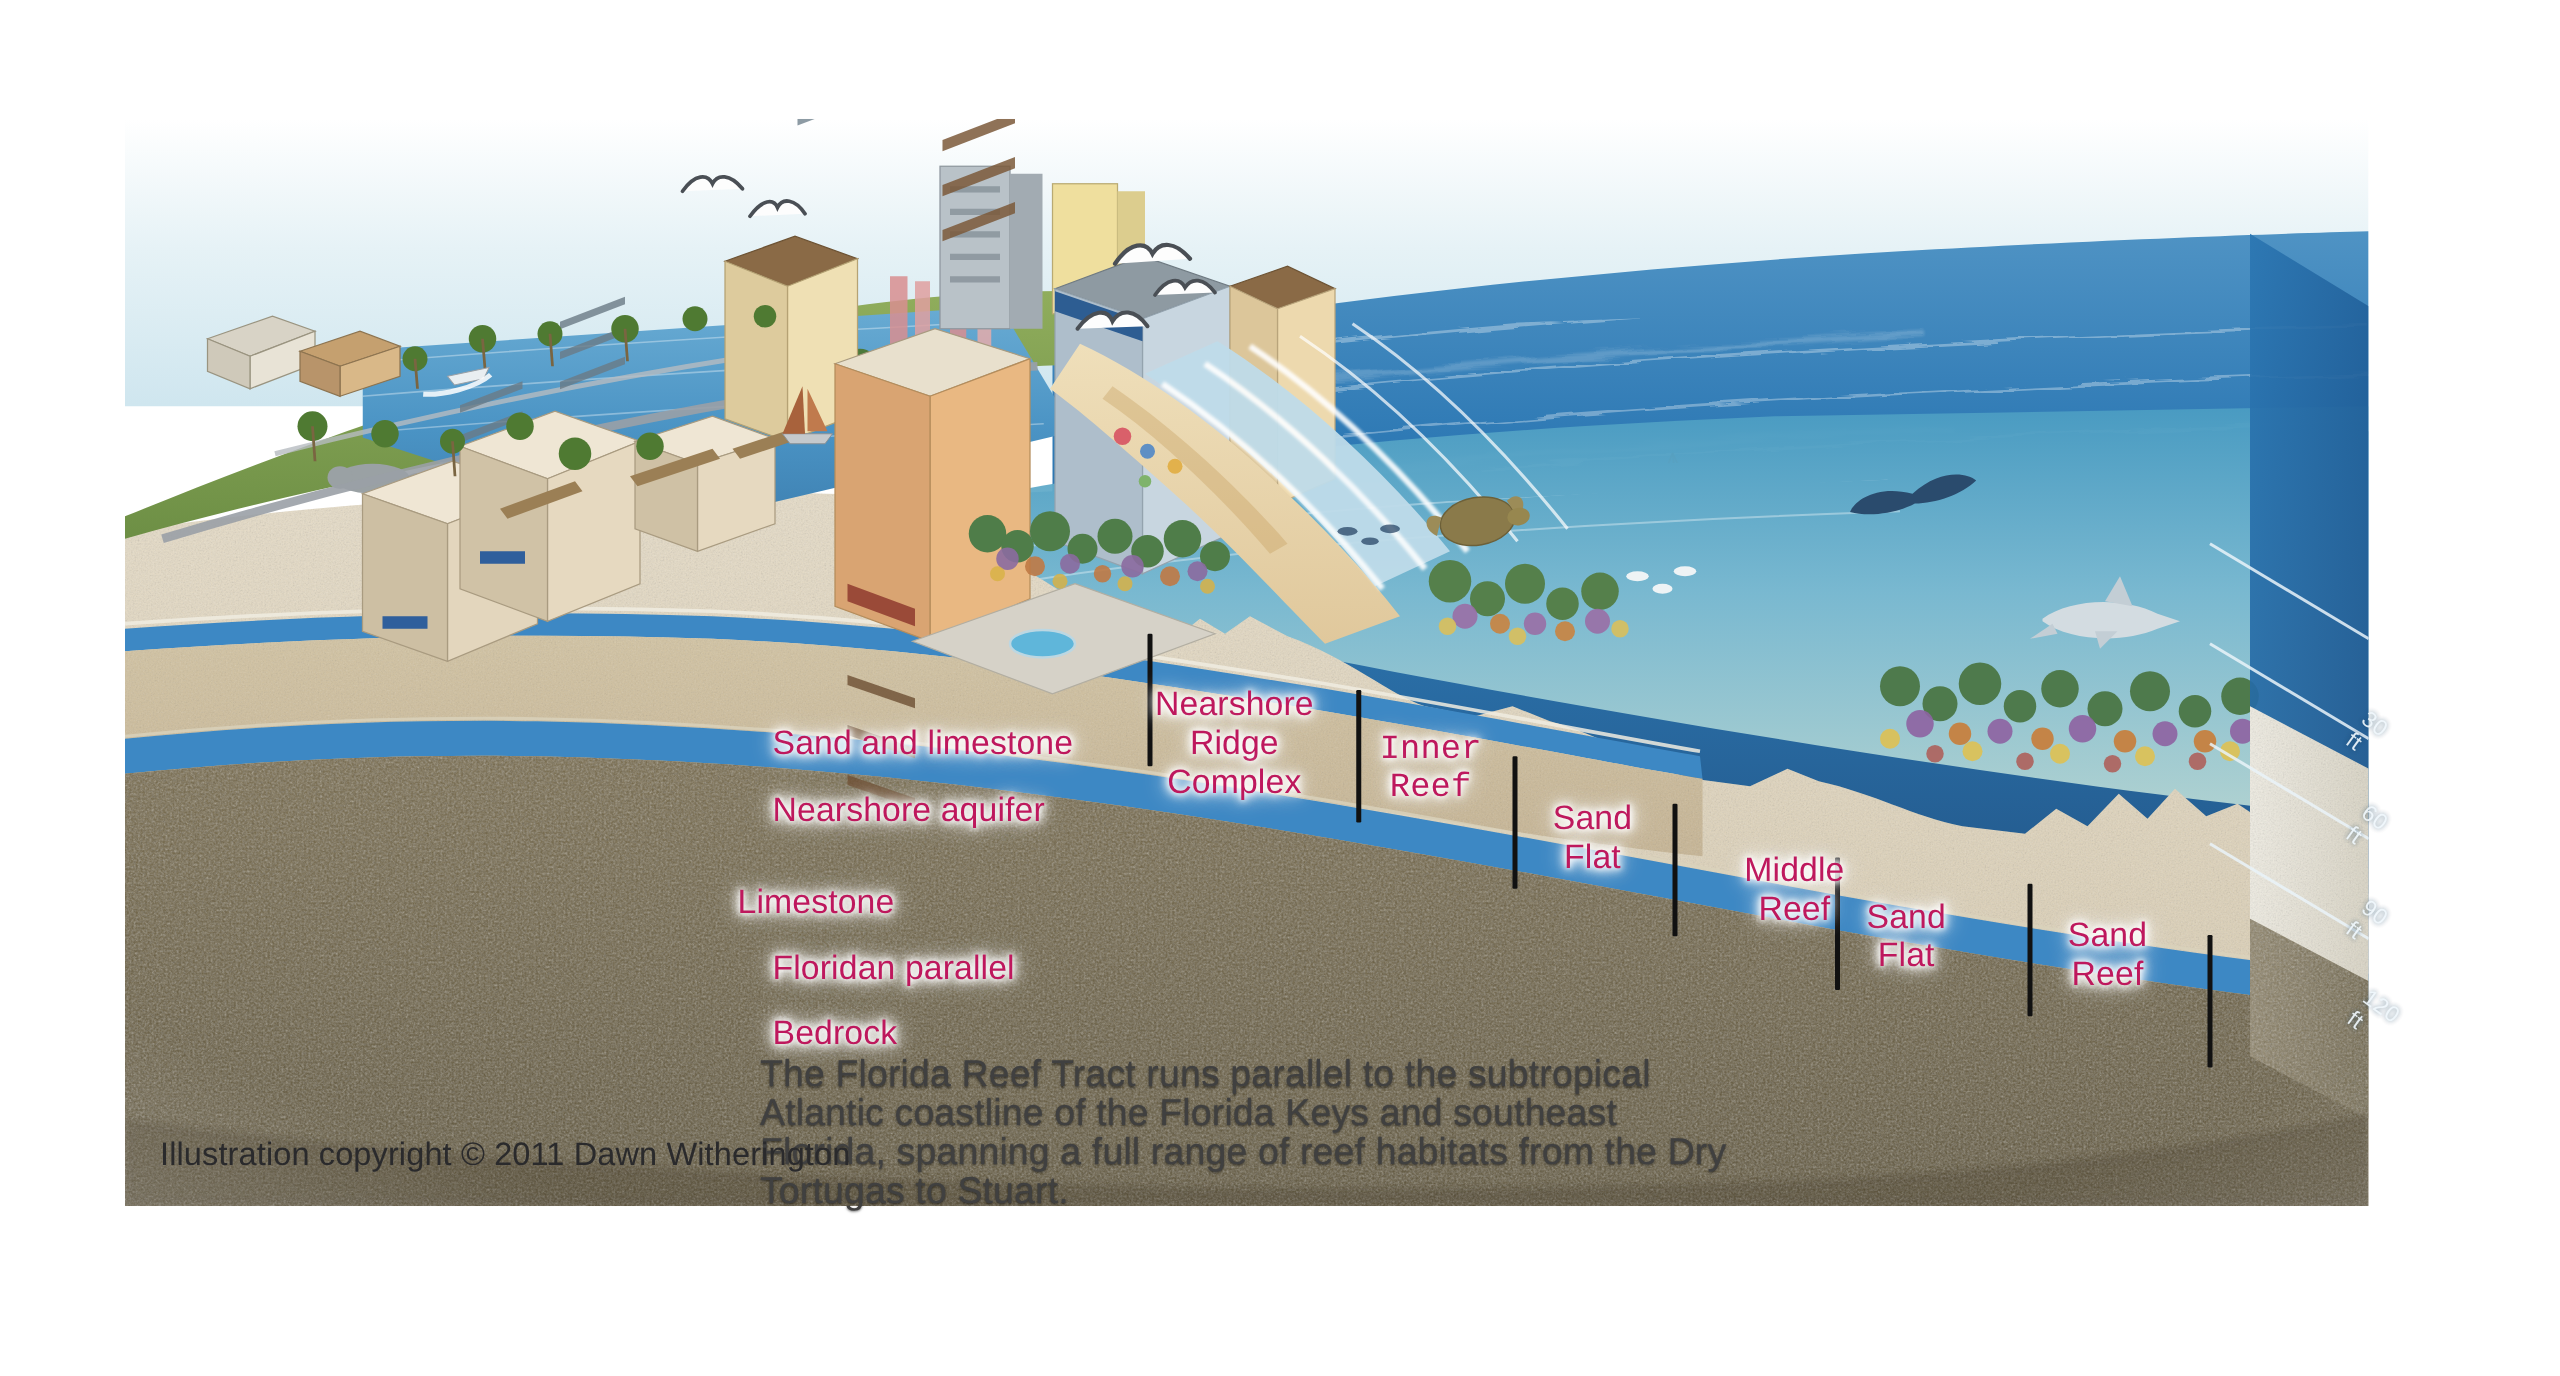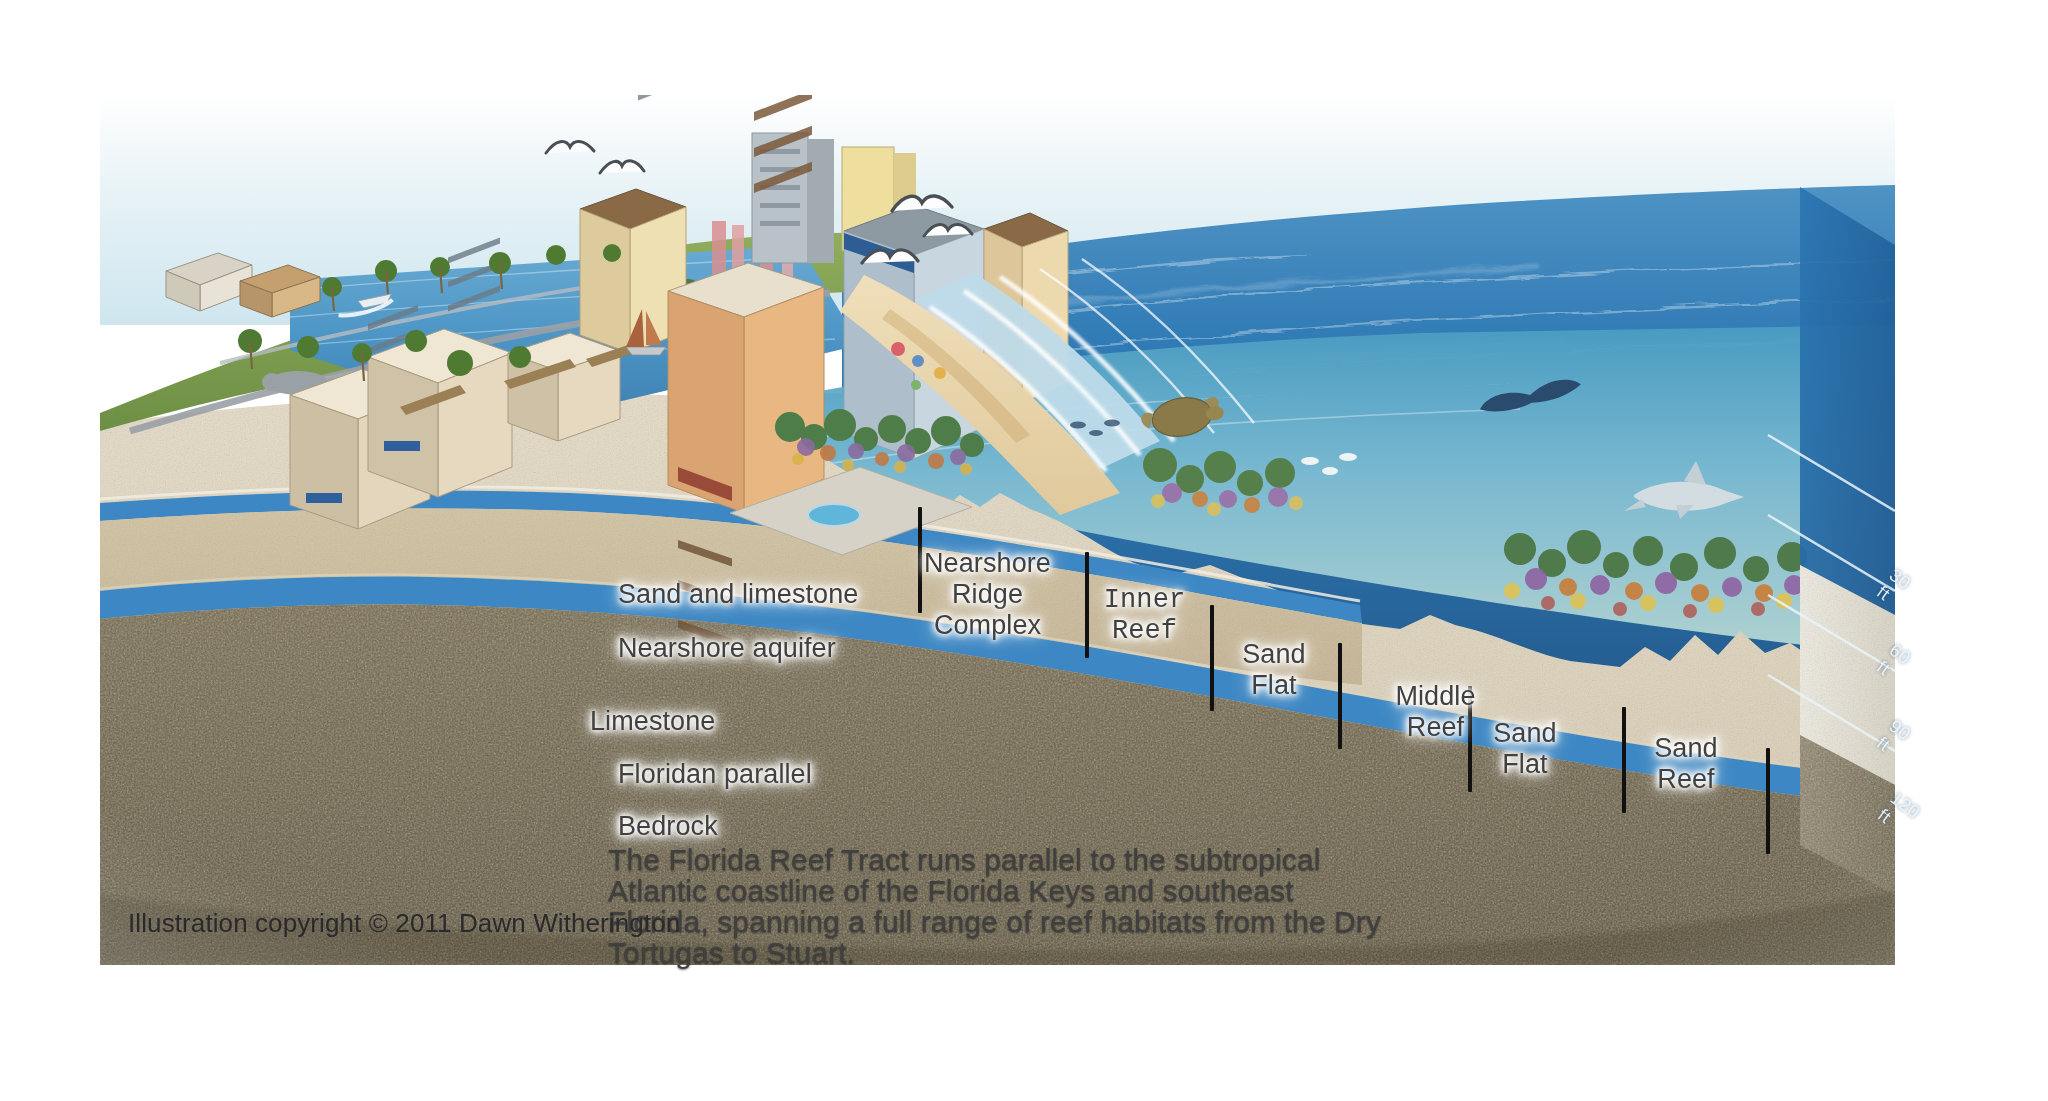--- a/index.html
+++ b/index.html
@@ -11,21 +11,21 @@
   
   .block{position:absolute;left:100px;top:95px;width:1795px;height:870px;}
 
   .fadeMask{position:absolute;inset:0;
     -webkit-mask-image:radial-gradient(ellipse 115% 108% at 52% 46%,#000 56%,rgba(0,0,0,.85) 70%,rgba(0,0,0,.25) 86%,transparent 97%);
             mask-image:radial-gradient(ellipse 115% 108% at 52% 46%,#000 56%,rgba(0,0,0,.85) 70%,rgba(0,0,0,.25) 86%,transparent 97%);}
 
   svg.illus{position:absolute;left:0;top:0;width:1795px;height:870px;display:block;}
 
   
-  .lbl{position:absolute;color:#404040;font-size:27px;line-height:31px;
+  .lbl{position:absolute;color:#be185d;font-size:27px;line-height:31px;
        text-align:center;white-space:pre-line;letter-spacing:.1px;
        text-shadow:0 0 9px #fff,0 0 9px #fff,0 0 16px #fff,0 0 22px #fff,
                    0 0 7px #fff,0 0 4px #fff;}
   .lbl.left{text-align:center;}
 
   
   .g1{left:518px;top:484px;}
   .g2{left:518px;top:538px;}
   .g3{left:490px;top:611px;}
   .g4{left:518px;top:664px;}

